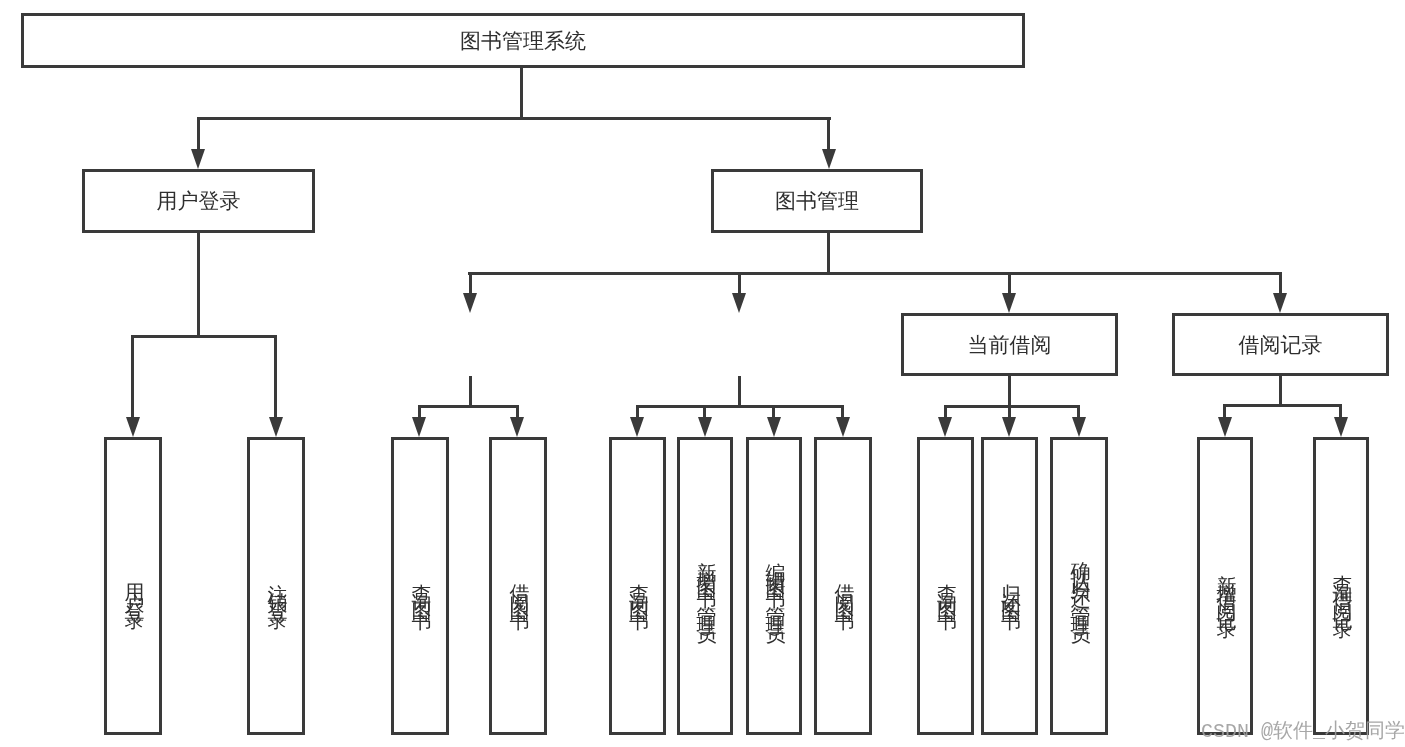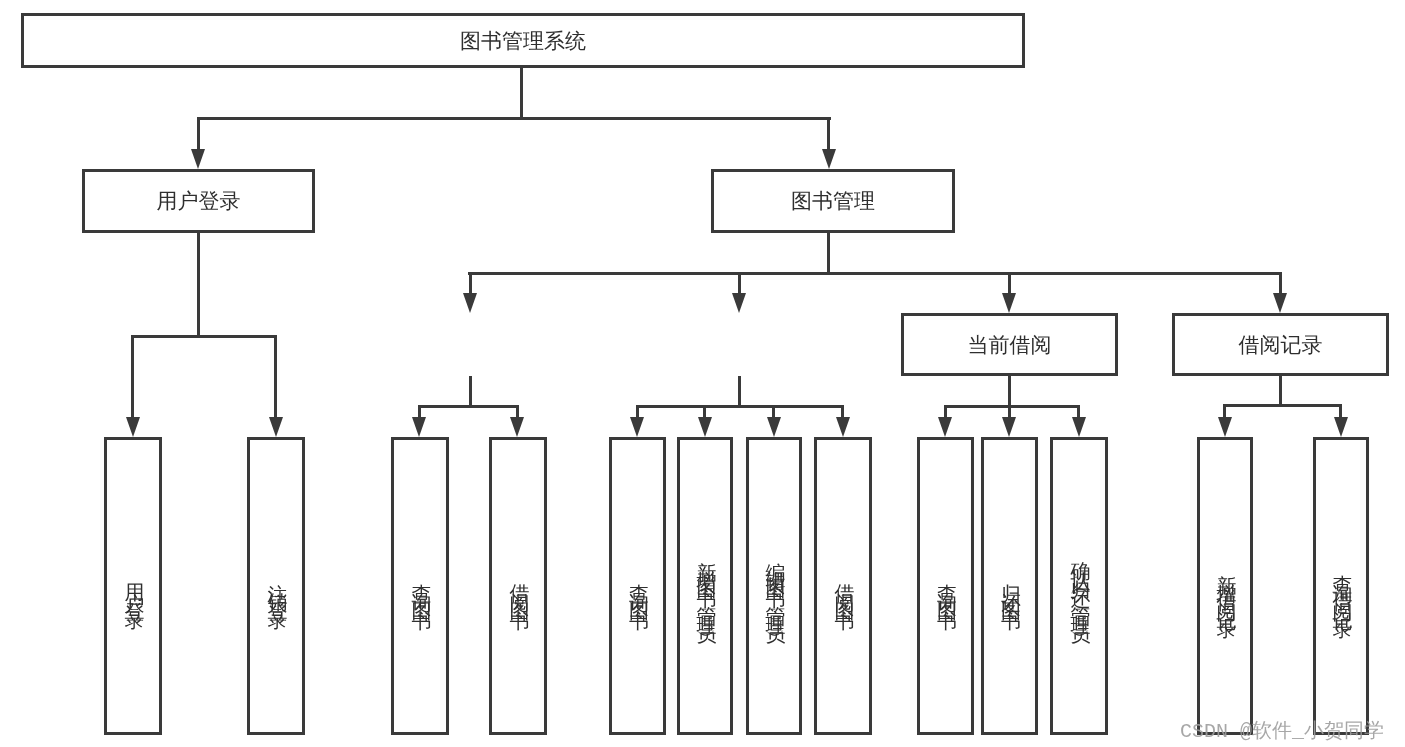--- a/index.html
+++ b/index.html
@@ -26,39 +26,39 @@
   }
   .ln{position:absolute;background:var(--line);}
   .arw{
     position:absolute;width:0;height:0;
     border-left:7px solid transparent;border-right:7px solid transparent;
     border-top:20px solid var(--line);
   }
   .watermark{
     position:absolute;left:1180px;top:717px;width:225px;
     font-size:20px;color:var(--watermark);white-space:nowrap;
-    z-index:5;opacity:0.9;letter-spacing:0px;
+    z-index:5;opacity:0.9;letter-spacing:0px;text-align:right;
   }
 </style>
 </head>
 <body>
 
 <div id="canvas">
 
   <div class="box" style="left:21px;top:13px;width:1004px;height:55px;">图书管理系统</div>
 
   <div class="ln" style="left:520px;top:68px;width:3px;height:50px;"></div>
   <div class="ln" style="left:197px;top:117px;width:634px;height:3px;"></div>
   <div class="ln" style="left:197px;top:117px;width:3px;height:34px;"></div>
   <div class="arw" style="left:191px;top:149px;"></div>
   <div class="ln" style="left:827px;top:117px;width:3px;height:34px;"></div>
   <div class="arw" style="left:822px;top:149px;"></div>
 
   <div class="box" style="left:82px;top:169px;width:233px;height:64px;">用户登录</div>
-  <div class="box" style="left:711px;top:169px;width:244px;height:64px;">图书管理</div>
+  <div class="box" style="left:711px;top:169px;width:212px;height:64px;">图书管理</div>
 
   <div class="ln" style="left:197px;top:233px;width:3px;height:102px;"></div>
   <div class="ln" style="left:131px;top:335px;width:146px;height:3px;"></div>
   <div class="ln" style="left:131px;top:335px;width:3px;height:84px;"></div>
   <div class="arw" style="left:126px;top:417px;"></div>
   <div class="ln" style="left:274px;top:335px;width:3px;height:84px;"></div>
   <div class="arw" style="left:269px;top:417px;"></div>
 
   <div class="ln" style="left:827px;top:233px;width:3px;height:39px;"></div>
   <div class="ln" style="left:468px;top:272px;width:813px;height:3px;"></div>

